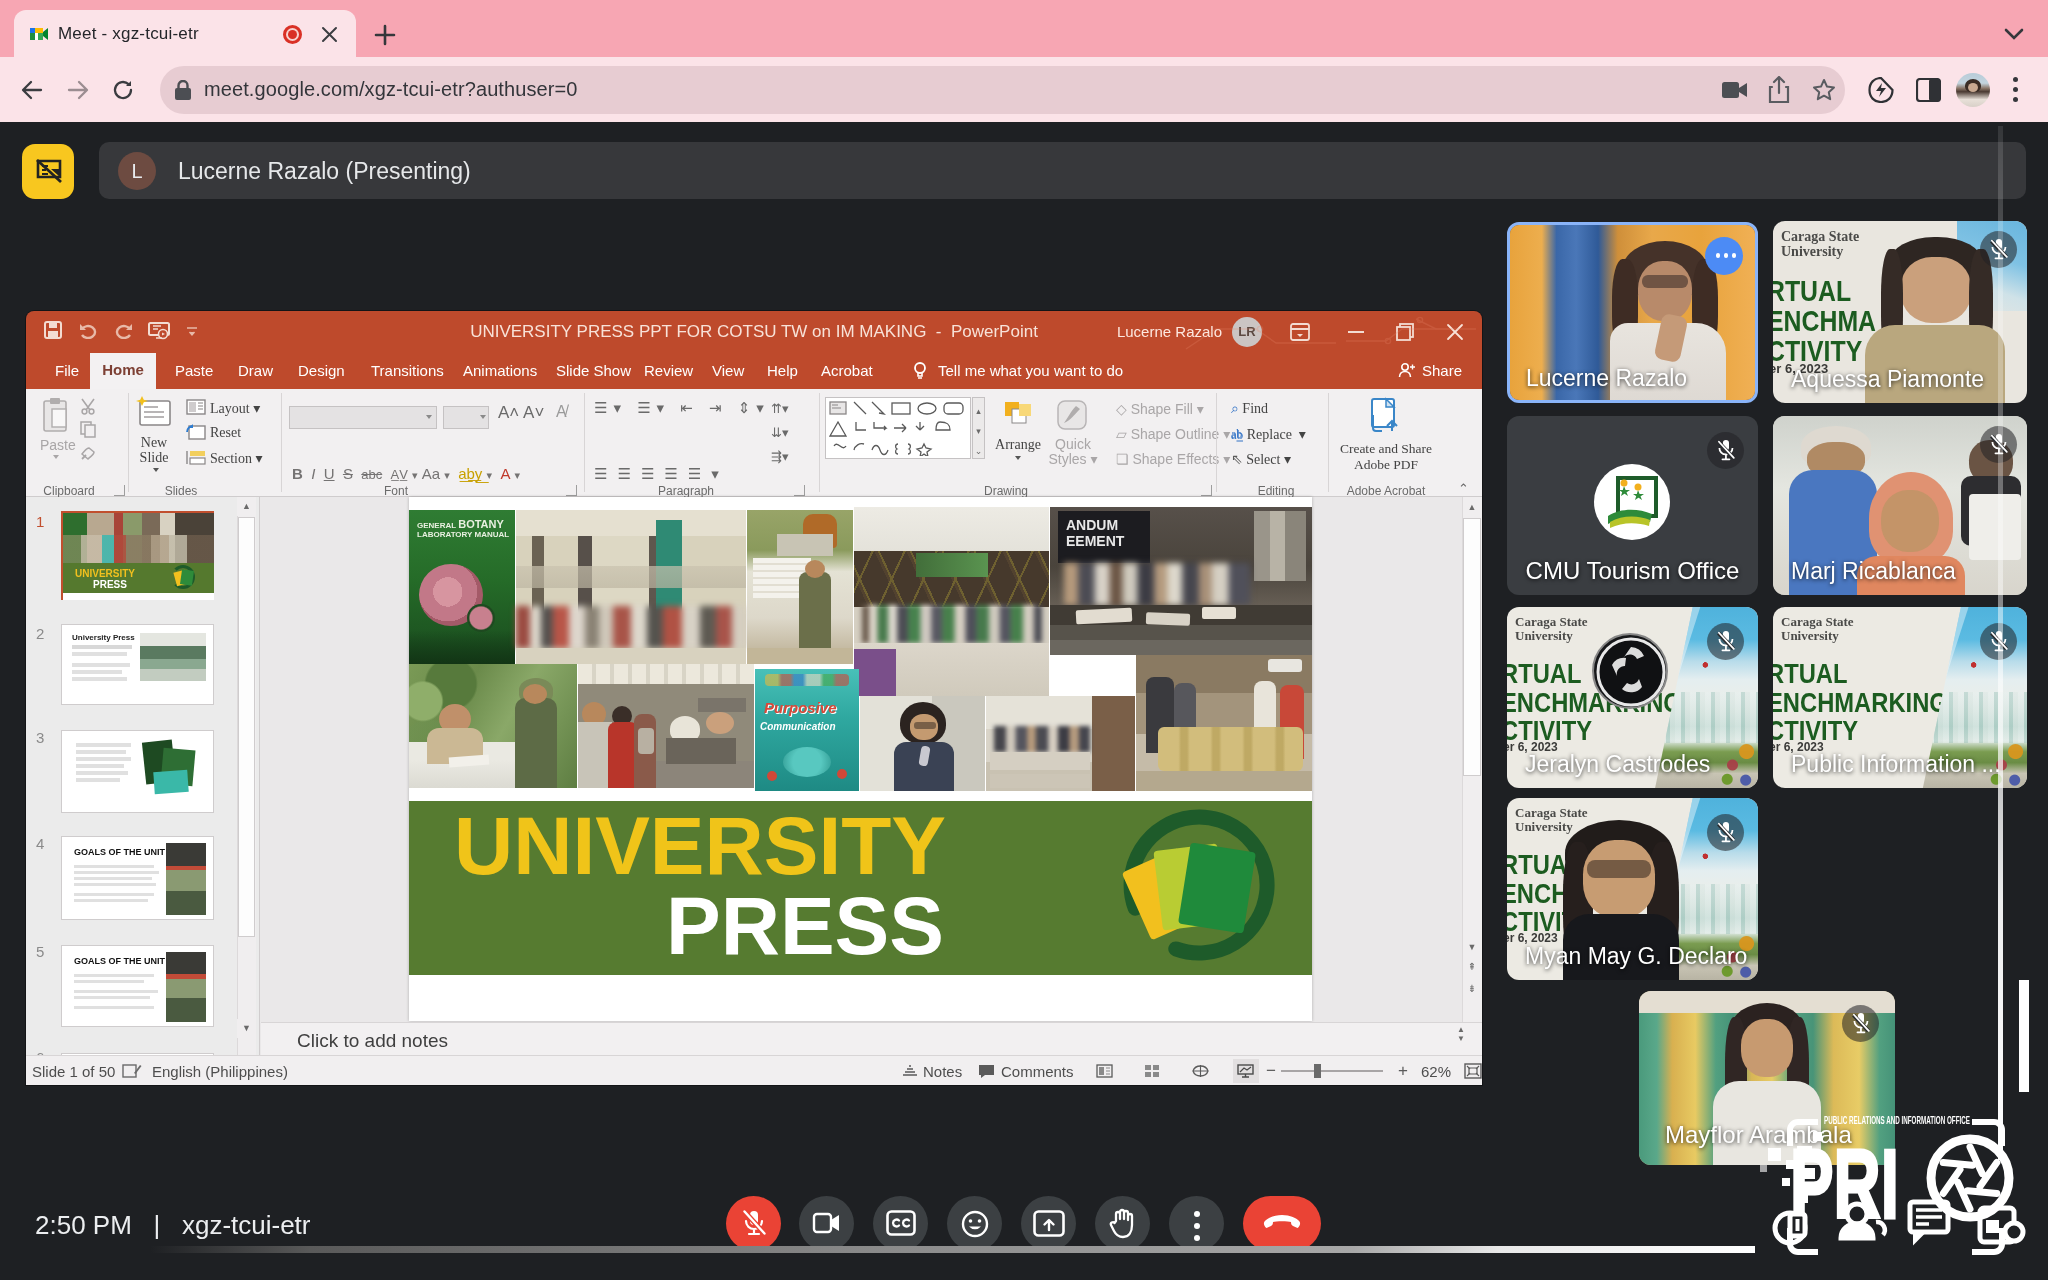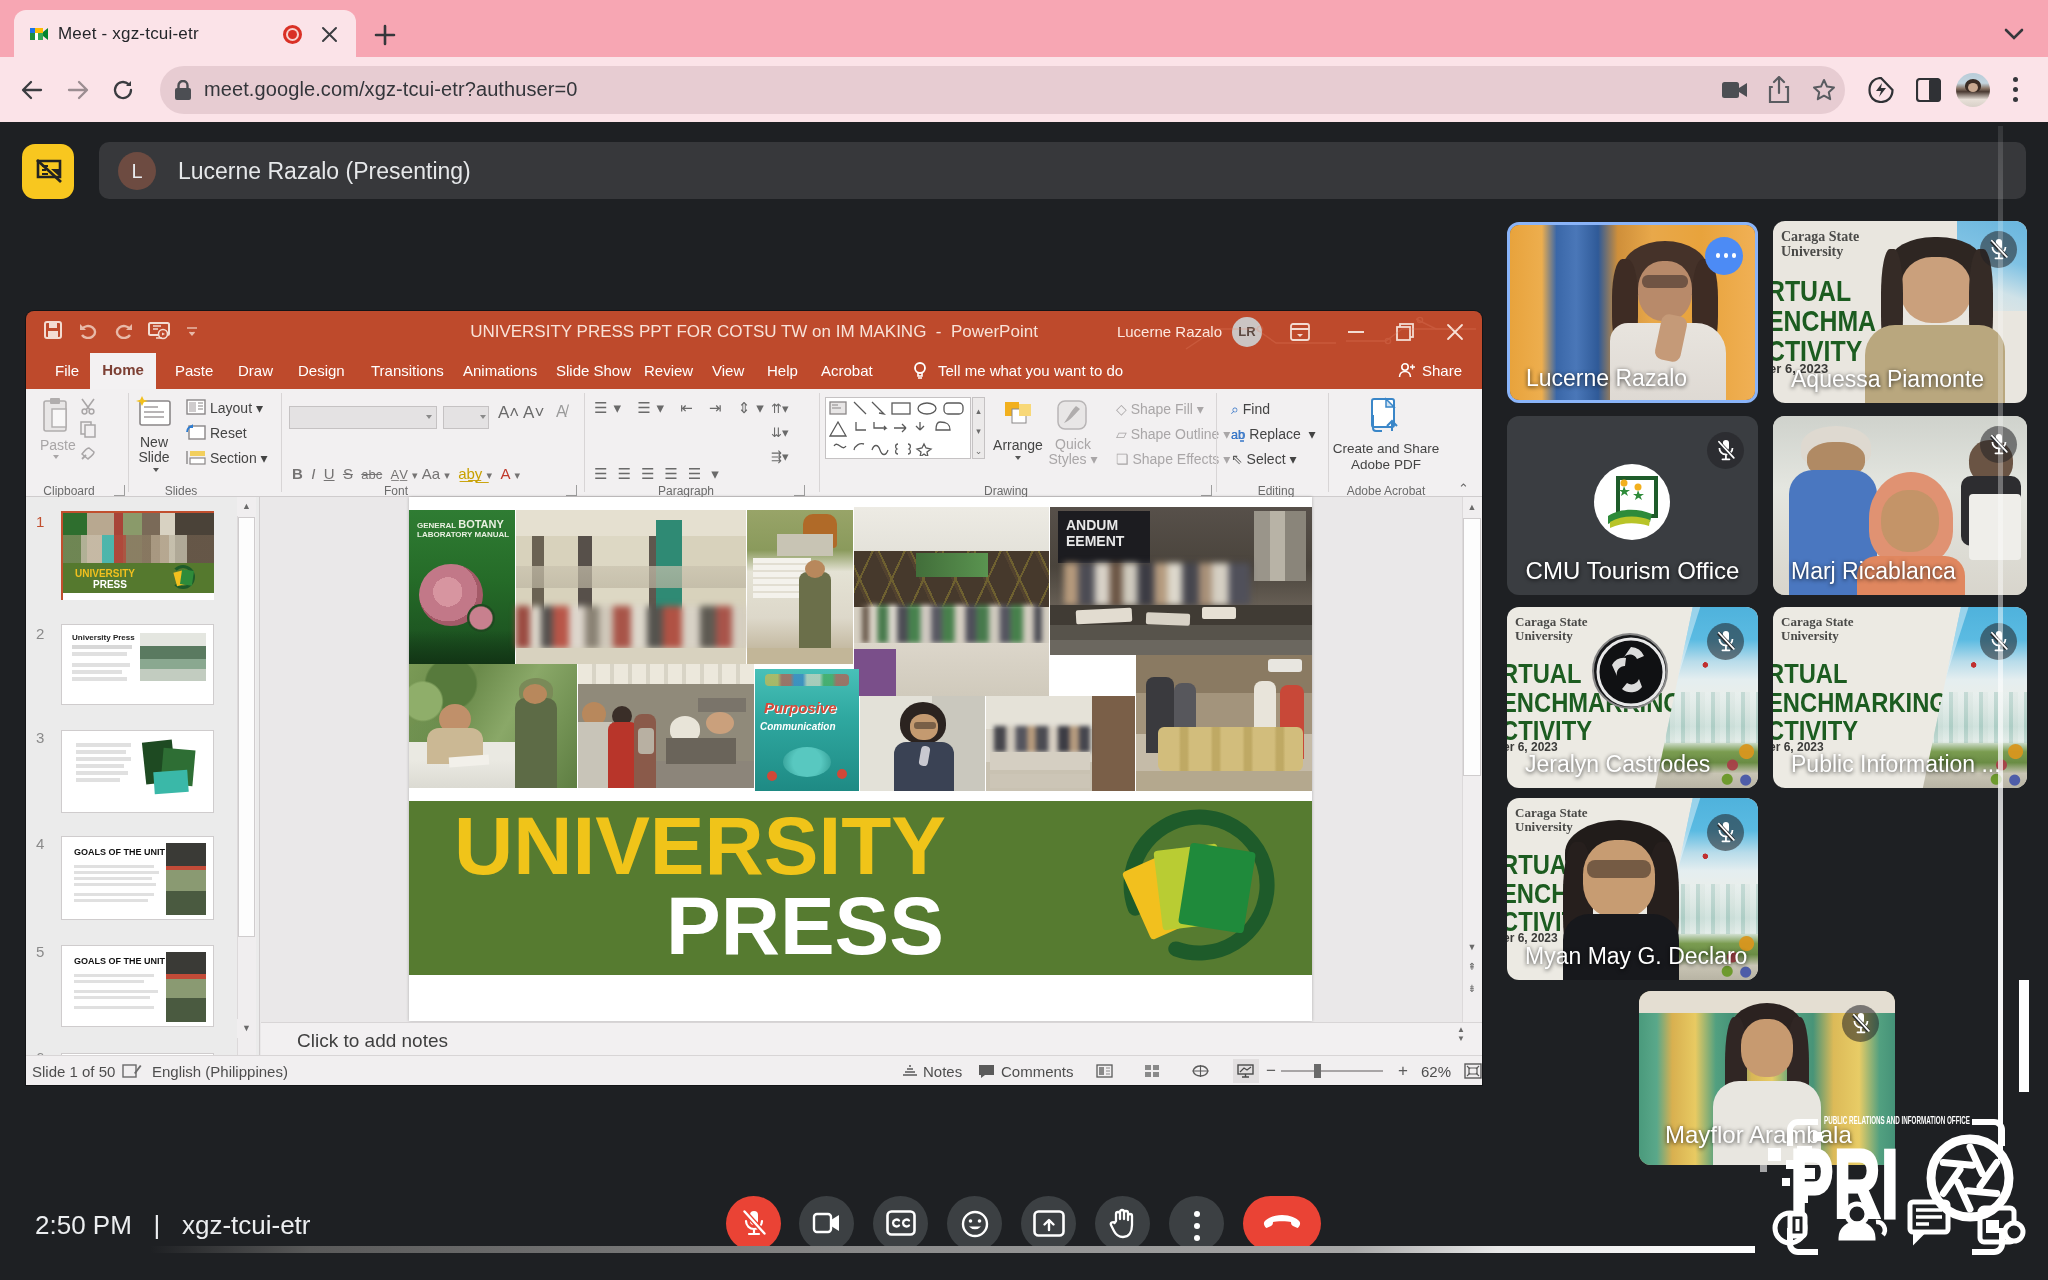--- a/index.html
+++ b/index.html
@@ -47,21 +47,21 @@
 #ppt-ribbon { position:absolute; left:0; top:78px; width:1456px; height:108px; background:#f2f0f1; border-bottom:1px solid #cfcccd; }
 #ppt-body { position:absolute; left:0; top:186px; width:1456px; height:558px; background:#eae8e9; }
 #ppt-thumbs { position:absolute; left:0; top:0; width:234px; height:558px; background:#ebebeb; border-right:1px solid #d0cdce; }
 #ppt-canvas { position:absolute; left:235px; top:0; width:1221px; height:525px; background:#eae8e9; }
 #ppt-notes { position:absolute; left:235px; top:525px; width:1221px; height:33px; background:#f2f0f1; border-top:1px solid #d8d5d6; }
 #ppt-status { position:absolute; left:0; top:744px; width:1456px; height:30px; background:#f1eff0; border-top:1px solid #d8d5d6; }
 .mtxt { position:absolute; top:9px; font-size:15px; color:#fff; }
 .qa { position:absolute; top:10px; }
 .rlbl { position:absolute; top:95px; font-size:12px; color:#6b6b6b; text-align:center; }
 .rdiv { position:absolute; top:4px; width:1px; height:99px; background:#d8d5d6; }
-.rtxt { font-size:14px; color:#444; }
+.rtxt { font-size:14px; color:#444;font-family:Liberation Serif, serif; }
 .gtxt { font-size:14px; color:#a9a6a7; }
 .launch { position:absolute; width:11px; height:11px; border-left:1.5px solid #8a8a8a; border-bottom:1.5px solid #8a8a8a; transform:rotate(-90deg); opacity:.8; }
 .thumb { position:absolute; left:35px; width:153px; background:#fff; border:1px solid #cfcccd; }
 .tnum { position:absolute; left:8px; font-size:15px; color:#8a8a8a; }
 .slideph { position:absolute; }
 </style>
 </head>
 <body>
 <div id="page">
 

